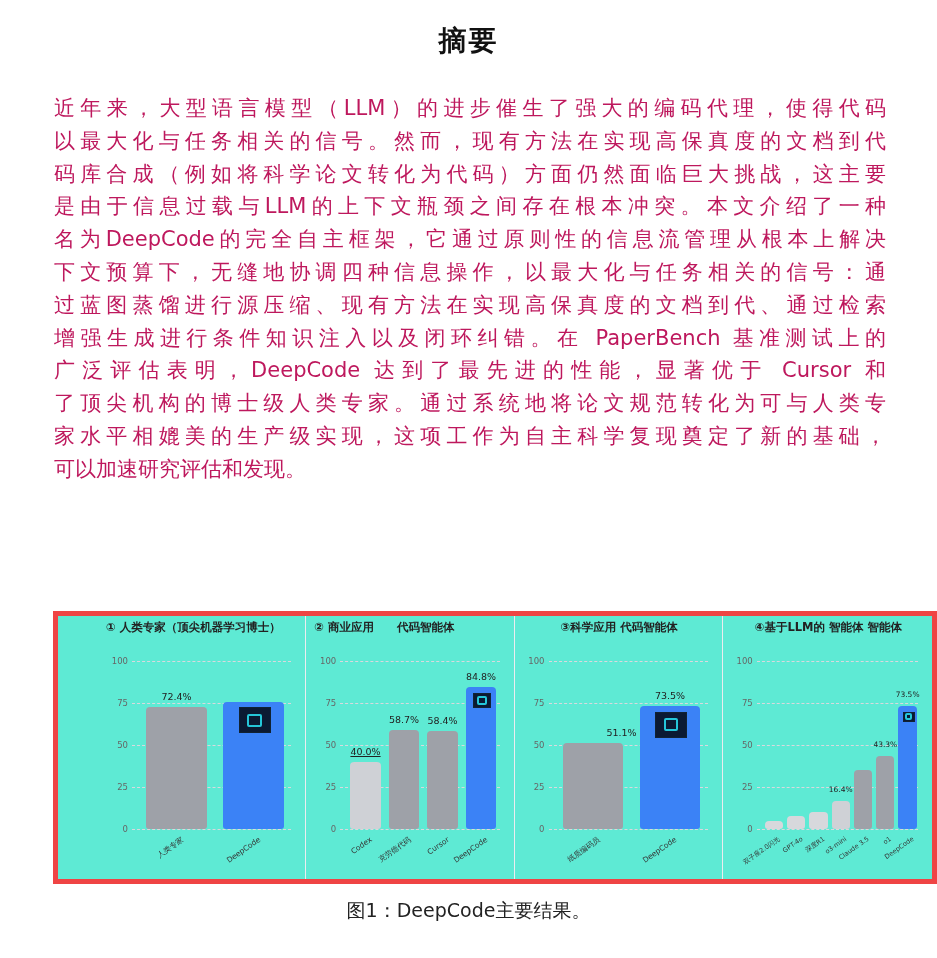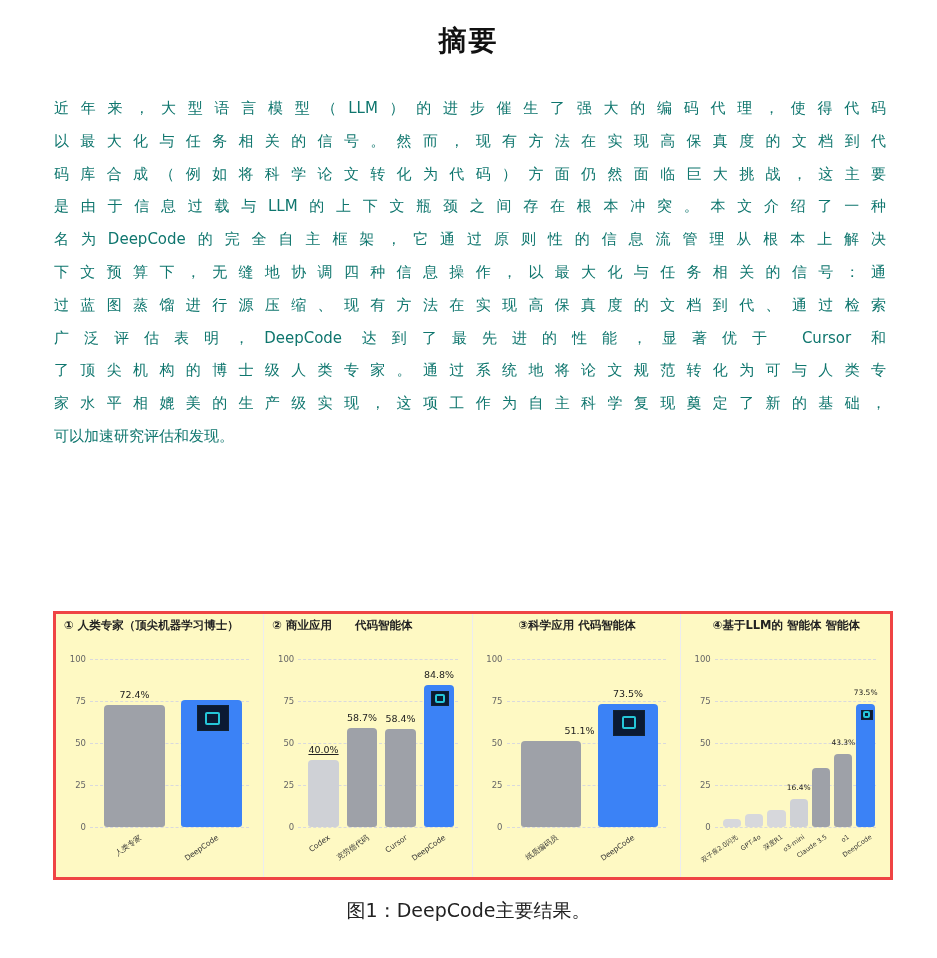--- a/index.html
+++ b/index.html
@@ -1,26 +1,26 @@
 <!DOCTYPE html>
 <html><head>
 <meta charset="utf-8">
 <style>
   html, body { margin: 0; padding: 0; background: #ffffff; }
   body { width: 937px; height: 958px; position: relative; overflow: hidden;
          font-family: "DejaVu Sans", "Liberation Sans", sans-serif; color: #111; }
   .title { position: absolute; top: 22px; left: 0; width: 937px; text-align: center;
            font-size: 28px; font-weight: bold; letter-spacing: 2px; }
   .abstract { position: absolute; top: 92px; left: 54px; width: 832px;
-              font-size: 15px; line-height: 32.8px; color: #0f766e; }
+              font-size: 21px; line-height: 32.8px; color: #be185d; }
   .abstract .line { display: block; white-space: nowrap; text-align: justify;
                     text-align-last: justify; height: 32.8px; overflow: hidden; }
   .abstract .line.last { text-align-last: left; }
   .figure { position: absolute; top: 611px; left: 53px; width: 834px; height: 263px;
-            border: 3px solid #ef4444; background: #fef9c3; display: flex; }
+            border: 5px solid #ef4444; background: #5eead4; display: flex; padding-left: 40px; }
   .panel { position: relative; height: 100%; border-right: 1px solid #ececef; }
   .panel:last-child { border-right: none; }
   .ptitle { position: absolute; top: 4px; left: 8px; right: 6px; font-size: 11.5px;
             font-weight: bold; color: #222; line-height: 15px; }
   .plot { position: absolute; left: 0; right: 0; top: 45px; height: 168px; }
   .gl { position: absolute; left: 34px; right: 14px; border-top: 1px dashed #d9d9dd; height: 0; }
   .tick { position: absolute; left: 4px; width: 26px; text-align: right; font-size: 8.5px;
           color: #666; transform: translateY(-50%); }
   .bar { position: absolute; bottom: 0; border-radius: 4px 4px 3px 3px; }
   .bval { position: absolute; font-size: 9.5px; color: #222; 
@@ -39,20 +39,21 @@
 <div class="title">摘要</div>
 
 <div class="abstract" id="abstract">
     <span class="line">近年来，大型语言模型（LLM）的进步催生了强大的编码代理，使得代码</span>
     <span class="line">以最大化与任务相关的信号。然而，现有方法在实现高保真度的文档到代</span>
     <span class="line">码库合成（例如将科学论文转化为代码）方面仍然面临巨大挑战，这主要</span>
     <span class="line">是由于信息过载与LLM的上下文瓶颈之间存在根本冲突。本文介绍了一种</span>
     <span class="line">名为DeepCode的完全自主框架，它通过原则性的信息流管理从根本上解决</span>
     <span class="line">下文预算下，无缝地协调四种信息操作，以最大化与任务相关的信号：通</span>
     <span class="line">过蓝图蒸馏进行源压缩、现有方法在实现高保真度的文档到代、通过检索</span>
+    <span class="line">增强生成进行条件知识注入以及闭环纠错。在 PaperBench 基准测试上的</span>
     <span class="line">广泛评估表明，DeepCode 达到了最先进的性能，显著优于 Cursor 和</span>
     <span class="line">了顶尖机构的博士级人类专家。通过系统地将论文规范转化为可与人类专</span>
     <span class="line">家水平相媲美的生产级实现，这项工作为自主科学复现奠定了新的基础，</span>
     <span class="line last">可以加速研究评估和发现。</span>
   </div>
 
 <div class="figure" id="figure">
     <div class="panel" style="width: 208px;">
       <div class="ptitle">① 人类专家（顶尖机器学习博士）</div>
       <div class="plot">

